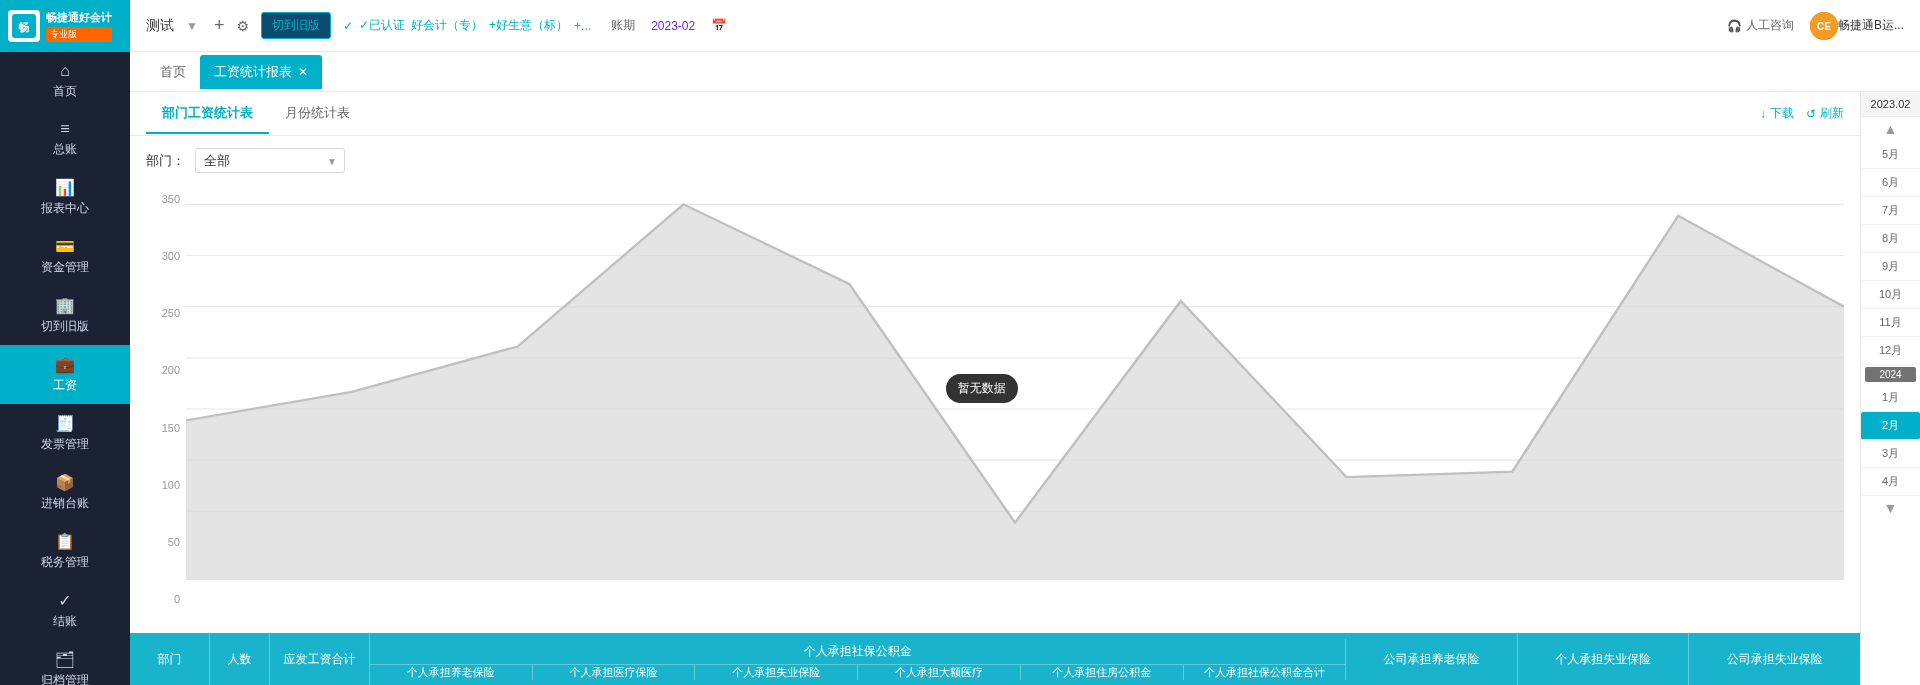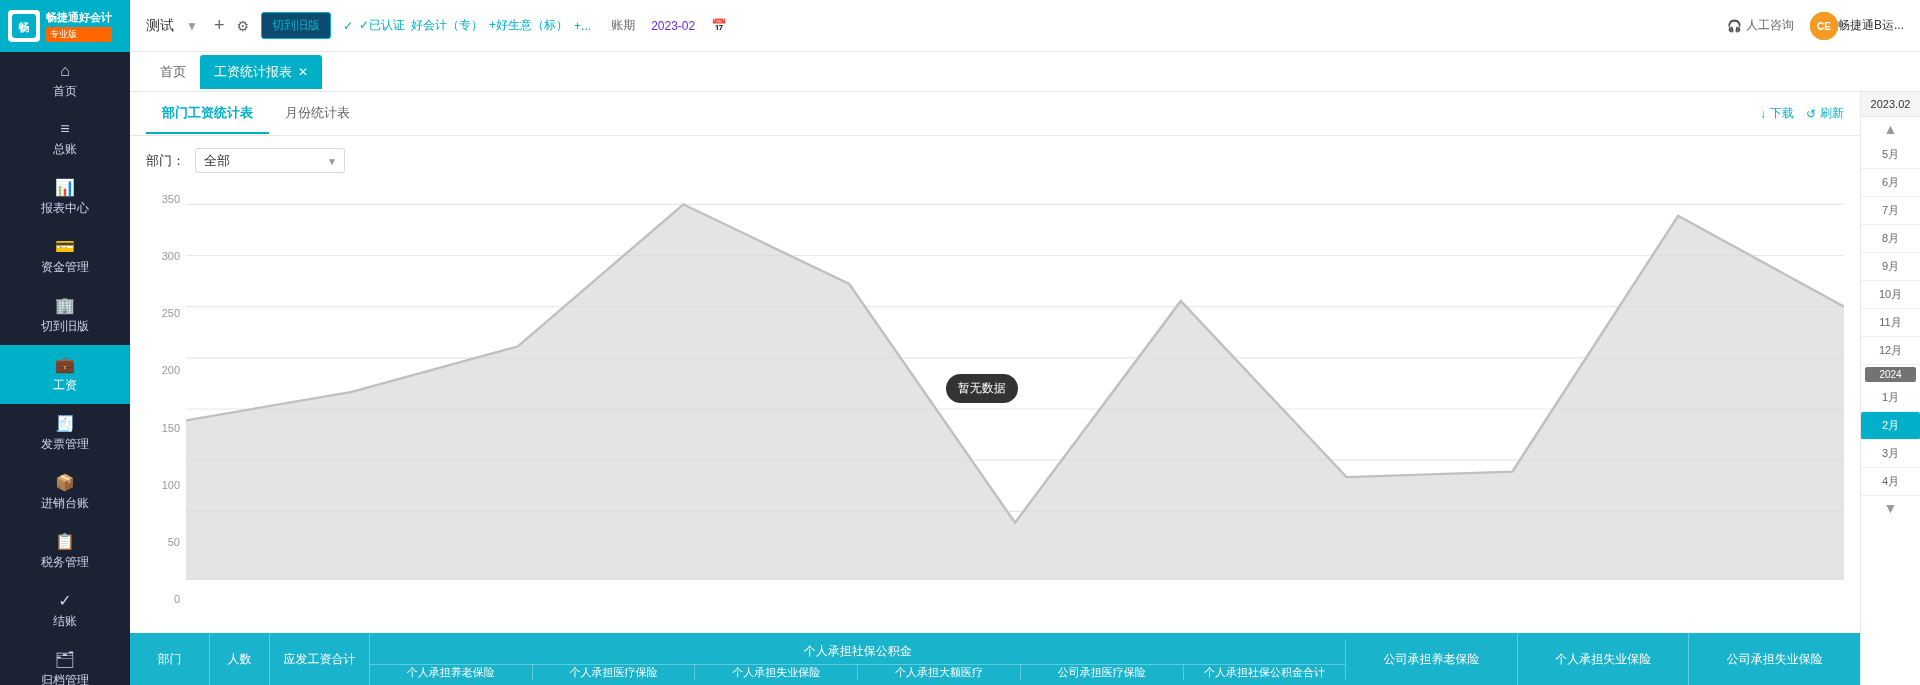--- a/index.html
+++ b/index.html
@@ -550,21 +550,21 @@
             <div class="table-col-sub">
               <span>个人承担医疗保险</span>
             </div>
             <div class="table-col-sub">
               <span>个人承担失业保险</span>
             </div>
             <div class="table-col-sub">
               <span>个人承担大额医疗</span>
             </div>
             <div class="table-col-sub">
-              <span>公司承担医疗保险</span>
+              <span>个人承担住房公积金</span>
             </div>
             <div class="table-col-sub">
               <span>个人承担社保公积金合计</span>
             </div>
           </div>
         </div>
 
         <div class="table-col">
           <span>公司承担养老保险</span>
         </div>

